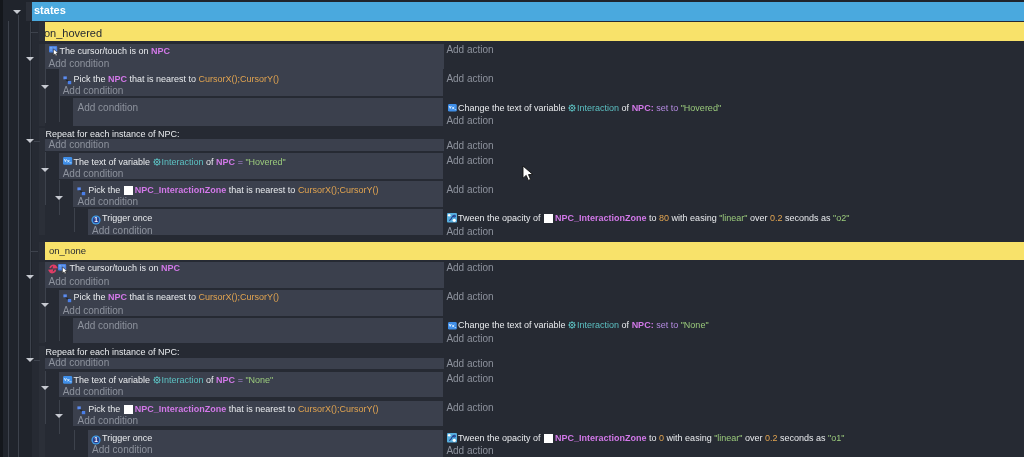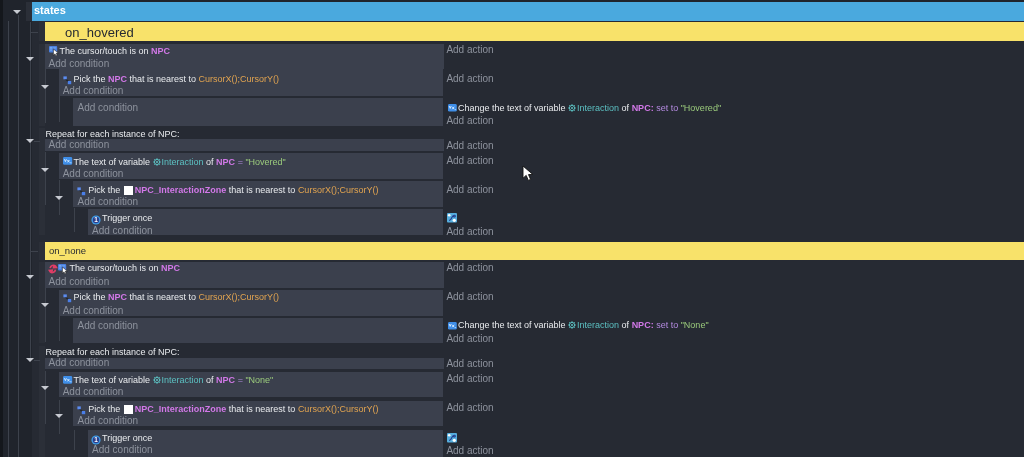--- a/index.html
+++ b/index.html
@@ -60,21 +60,21 @@
 <div class="arr" style="left:26px;top:274.5px"></div>
 <div class="arr" style="left:40.5px;top:302.5px"></div>
 <div class="arr" style="left:26px;top:357.5px"></div>
 <div class="arr" style="left:40.5px;top:385.5px"></div>
 <div class="arr" style="left:55px;top:413.5px"></div>
 
 <div class="abs" style="left:31.5px;top:2px;width:992.5px;height:18.7px;background:#4aa9de"></div>
 <div class="t" style="left:34px;top:4px;font-size:11px;line-height:12px;font-weight:bold;color:#fff">states</div>
 
 <div class="abs" style="left:44.5px;top:22.3px;width:979.5px;height:19px;background:#f8e26a"></div>
-<div class="t" style="left:65px;top:28.3px;color:#262a32;font-size:13px">on_hovered</div>
+<div class="t" style="left:44px;top:28.3px;color:#262a32;font-size:11px">on_hovered</div>
 <div class="abs" style="left:44.5px;top:241.5px;width:979.5px;height:18.3px;background:#f8e26a"></div>
 <div class="t" style="left:49px;top:246.2px;color:#262a32;font-size:9.5px">on_none</div>
 
 <div class="blk" style="left:44.5px;top:43.5px;width:399px;height:25px"></div>
 <div class="blk" style="left:58.6px;top:69.4px;width:384.9px;height:26.4px"></div>
 <div class="blk" style="left:73.2px;top:97.8px;width:370.3px;height:28.6px"></div>
 <div class="blk" style="left:44.5px;top:138.8px;width:399px;height:11.9px"></div>
 <div class="blk" style="left:58.6px;top:152.7px;width:384.9px;height:26px"></div>
 <div class="blk" style="left:73.2px;top:180.7px;width:370.3px;height:25.9px"></div>
 <div class="blk" style="left:87.8px;top:208.6px;width:355.7px;height:26px"></div>
@@ -154,20 +154,21 @@
             <path d="M1.3,1.3 L2.2,2.2"></path>
             <path d="M5.8,5.8 L6.7,6.7"></path>
             <path d="M6.7,1.3 L5.8,2.2"></path>
             <path d="M2.2,5.8 L1.3,6.7"></path>
           </g>
         </svg>Interaction</span> of <span class="o">NPC:</span> <span class="op">set to</span> <span class="s">"Hovered"</span></div>
 <div class="gr" style="left:446.4px;top:116px">Add action</div>
 <div class="gr" style="left:446.4px;top:140.5px">Add action</div>
 <div class="gr" style="left:446.4px;top:156px">Add action</div>
 <div class="gr" style="left:446.4px;top:184.5px">Add action</div>
+<div class="t" style="left:458px;top:212.8px">Tween the opacity of <span class="sw"></span><span class="o">NPC_InteractionZone</span> to <span class="n">80</span> with easing <span class="s">"linear"</span> over <span class="n">0.2</span> seconds as <span class="s">"o2"</span></div>
 <div class="gr" style="left:446.4px;top:226.5px">Add action</div>
 <div class="gr" style="left:446.4px;top:262.8px">Add action</div>
 <div class="gr" style="left:446.4px;top:291.5px">Add action</div>
 <div class="t" style="left:458px;top:320.4px">Change the text of variable <span class="v"><svg width="8" height="8" viewBox="0 0 8 8" style="vertical-align:-1px;margin-right:1px">
           <circle cx="4" cy="4" r="2.6" fill="none" stroke="#5cc0c2" stroke-width="1"></circle>
           <circle cx="4" cy="4" r="1" fill="#5cc0c2"></circle>
           <g stroke="#5cc0c2" stroke-width="1">
             <path d="M4,0.2 L4,1.4"></path>
             <path d="M4,6.6 L4,7.8"></path>
             <path d="M0.2,4 L1.4,4"></path>
@@ -175,20 +176,21 @@
             <path d="M1.3,1.3 L2.2,2.2"></path>
             <path d="M5.8,5.8 L6.7,6.7"></path>
             <path d="M6.7,1.3 L5.8,2.2"></path>
             <path d="M2.2,5.8 L1.3,6.7"></path>
           </g>
         </svg>Interaction</span> of <span class="o">NPC:</span> <span class="op">set to</span> <span class="s">"None"</span></div>
 <div class="gr" style="left:446.4px;top:334.3px">Add action</div>
 <div class="gr" style="left:446.4px;top:358.6px">Add action</div>
 <div class="gr" style="left:446.4px;top:374.4px">Add action</div>
 <div class="gr" style="left:446.4px;top:402.9px">Add action</div>
+<div class="t" style="left:458px;top:432.9px">Tween the opacity of <span class="sw"></span><span class="o">NPC_InteractionZone</span> to <span class="n">0</span> with easing <span class="s">"linear"</span> over <span class="n">0.2</span> seconds as <span class="s">"o1"</span></div>
 <div class="gr" style="left:446.4px;top:445.5px">Add action</div>
 
 <svg class="ic" style="left:49px;top:46.2px" width="10" height="10" viewBox="0 0 10 10">
 <rect x="0" y="0" width="8.2" height="6.4" rx="1" fill="#4a7fe0"></rect>
 <rect x="1" y="1.2" width="2.4" height="1.4" fill="#7fb2f0"></rect>
 <rect x="4.2" y="1.2" width="3" height="1.4" fill="#6aa2ee"></rect>
 <rect x="1" y="3.4" width="2" height="1.4" fill="#6aa2ee"></rect>
 <path d="M4.4,3 L4.4,9.3 L6,7.9 L7,9.9 L8.2,9.3 L7.2,7.3 L9.3,7.1 Z" fill="#fff" stroke="#222" stroke-width="0.6"></path>
 </svg>
 <svg class="ic" style="left:58.4px;top:263.6px" width="10" height="10" viewBox="0 0 10 10">

